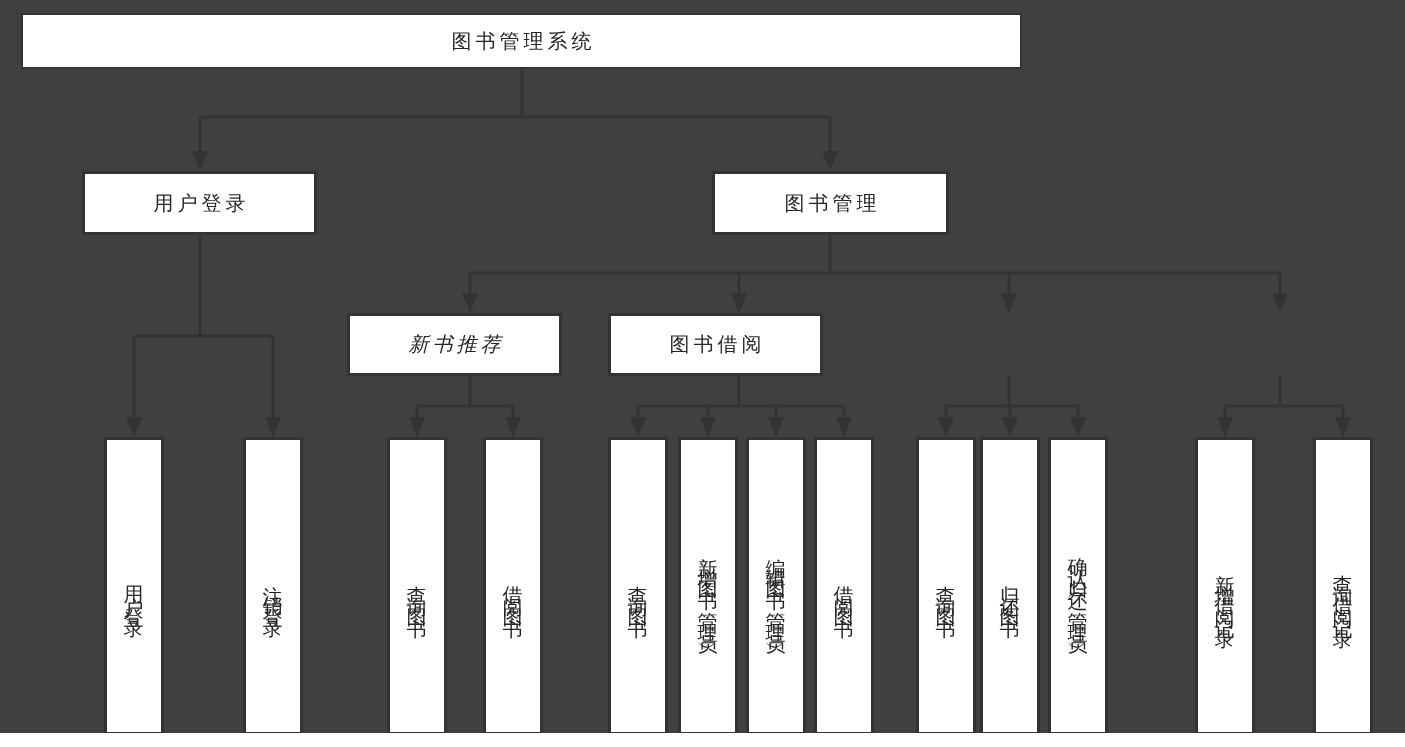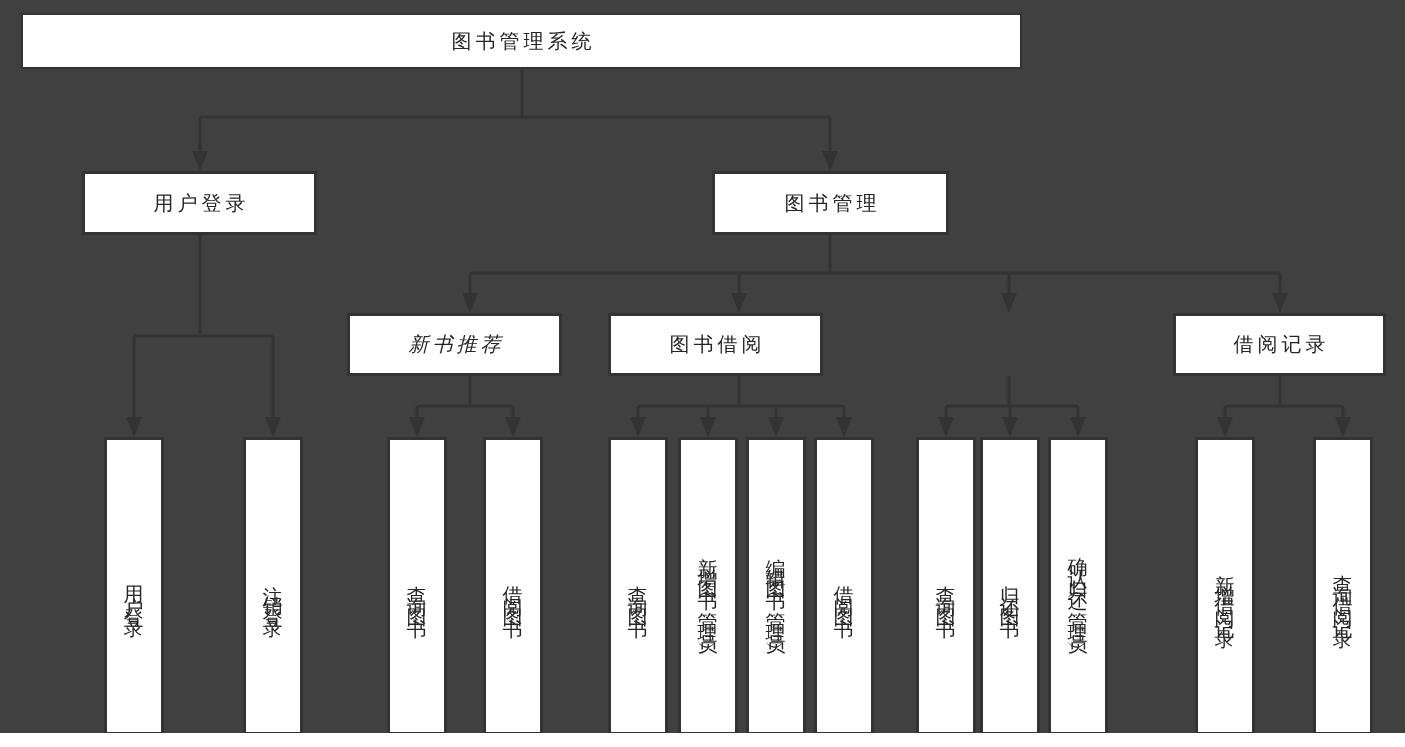--- a/index.html
+++ b/index.html
@@ -103,23 +103,20 @@
   <div class="box hbox" style="left:712px; top:171px; width:237px; height:64px;">
     <span>图书管理</span>
   </div>
 
   <div class="box hbox" style="left:347px; top:313px; width:215px; height:63px;font-style:italic;">
     <span>新书推荐</span>
   </div>
   <div class="box hbox" style="left:608px; top:313px; width:215px; height:63px;">
     <span>图书借阅</span>
   </div>
-  <div class="box hbox" style="left:1173px; top:313px; width:213px; height:63px;">
-    <span>借阅记录</span>
-  </div>
 
   <div class="box vbox" style="left:104px; top:437px; width:60px; height:298px;">
     <span>用户登录</span>
   </div>
   <div class="box vbox" style="left:243px; top:437px; width:60px; height:298px;">
     <span>注销登录</span>
   </div>
 
   <div class="box vbox" style="left:387px; top:437px; width:60px; height:298px;">
     <span>查询图书</span>

